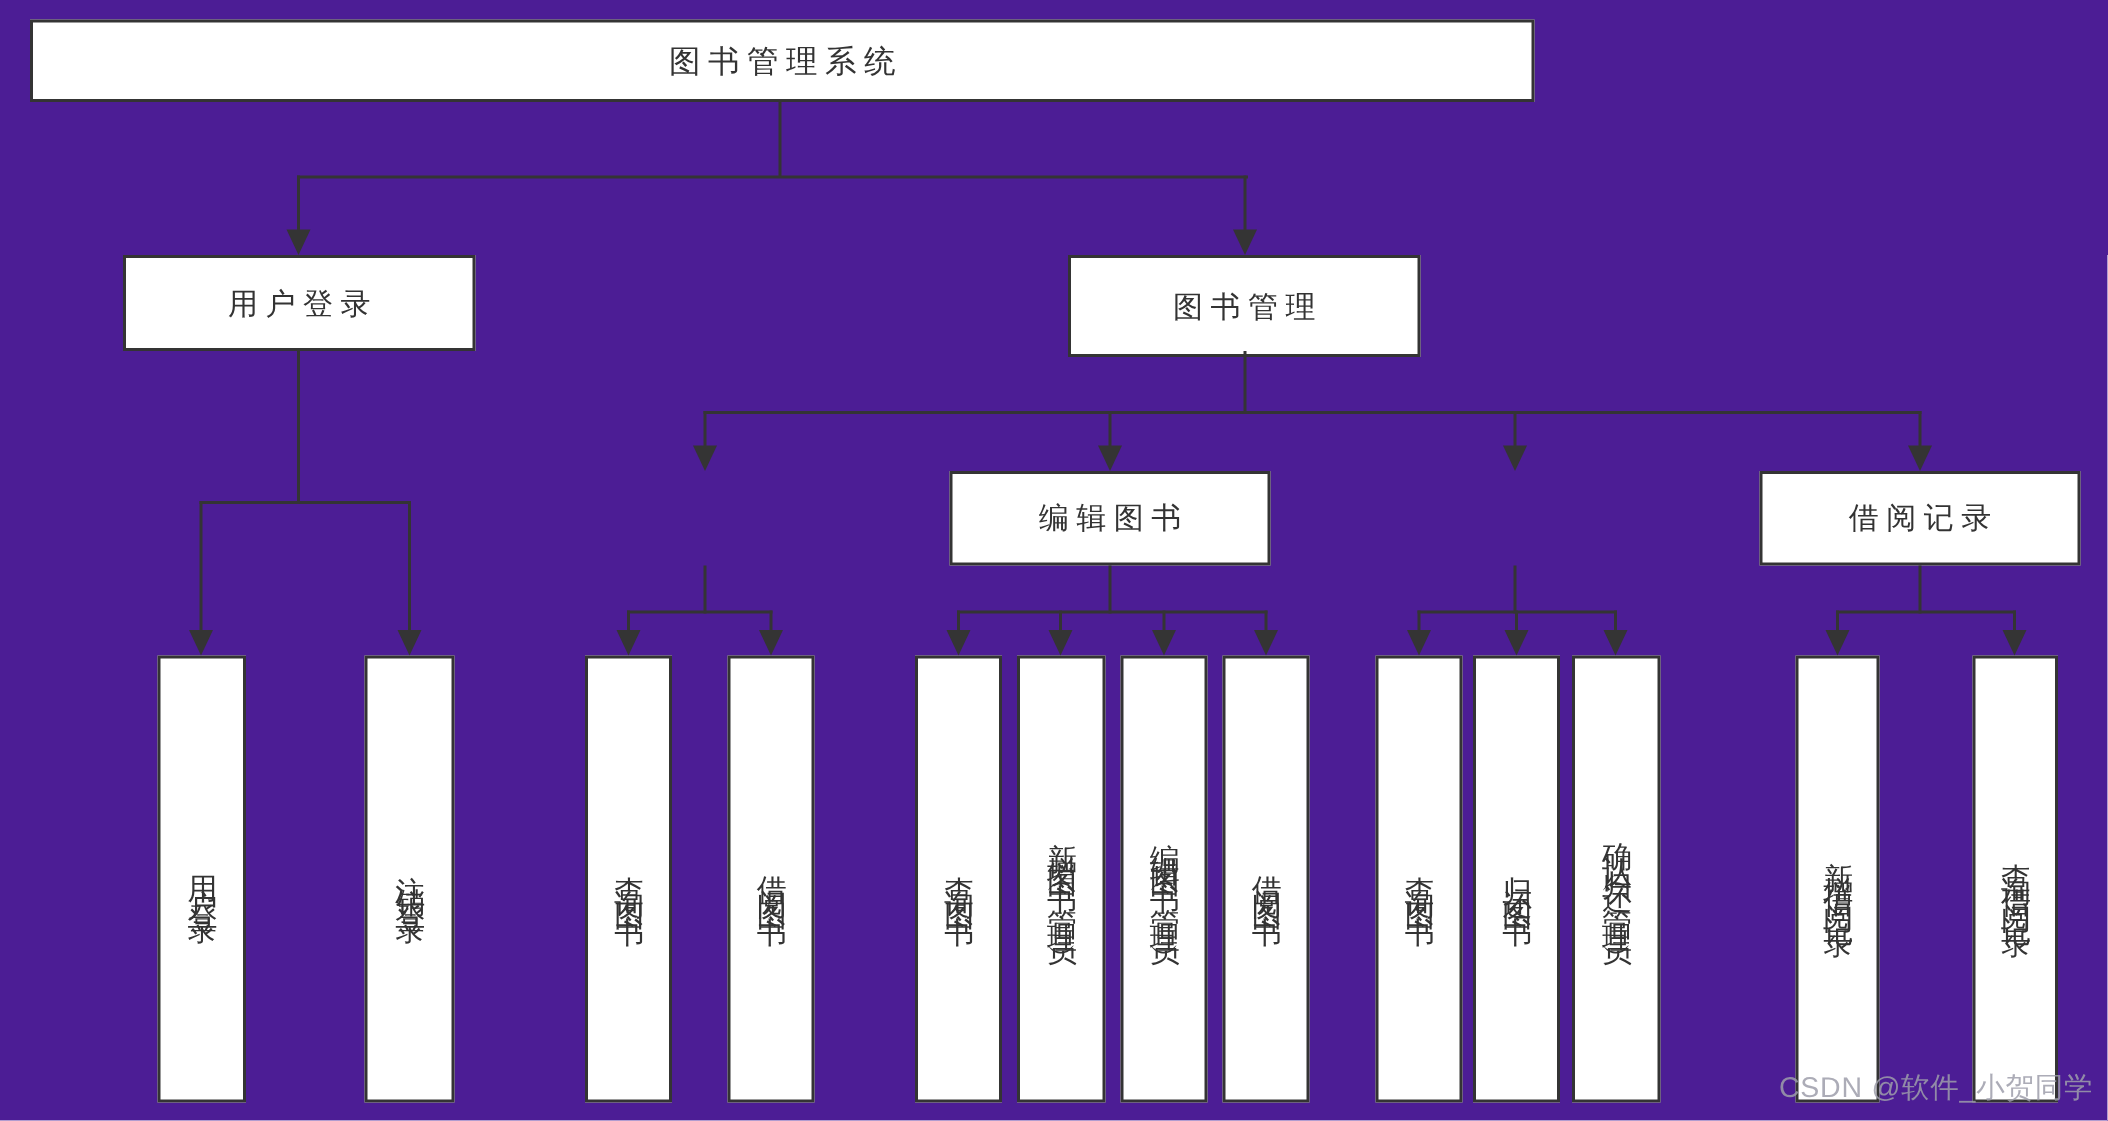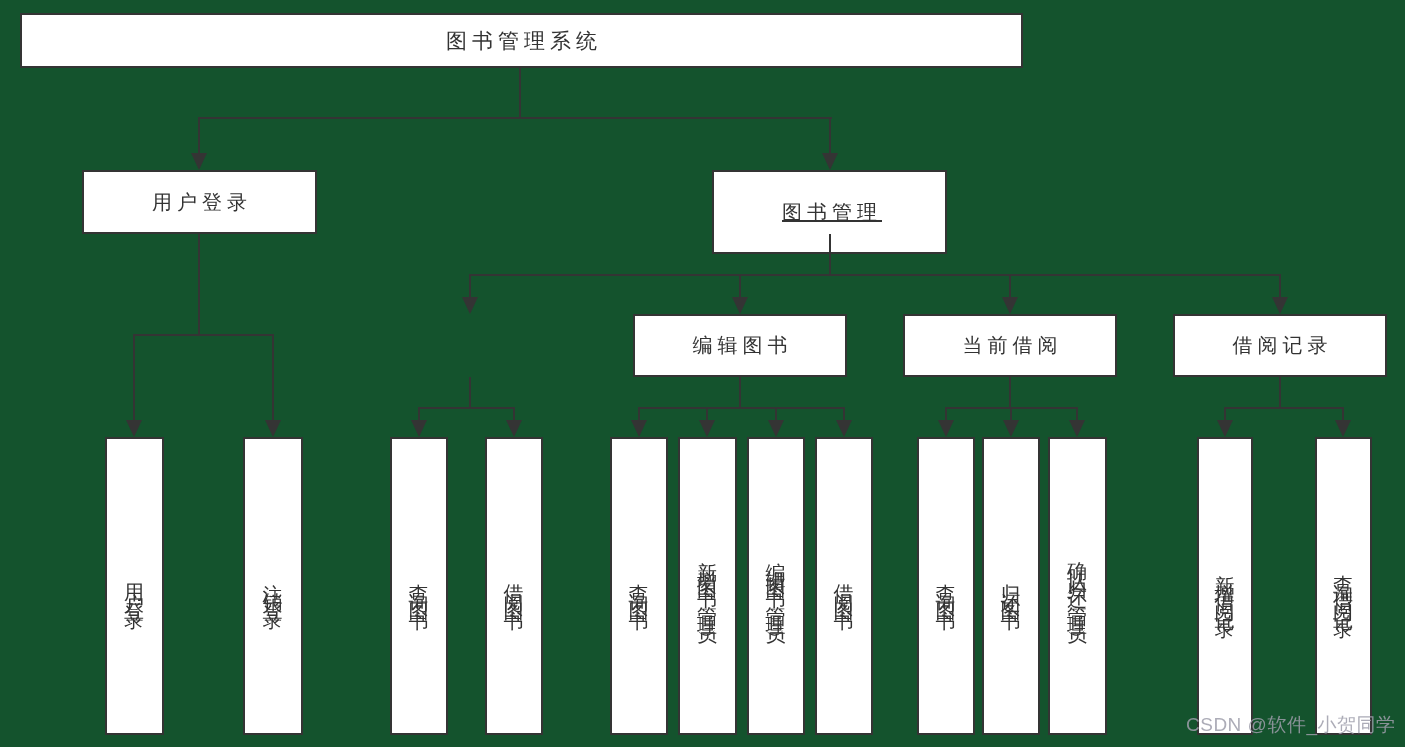--- a/index.html
+++ b/index.html
@@ -1,17 +1,17 @@
 <!DOCTYPE html>
 <html><head>
 <meta charset="utf-8">
 <style>
   html,body{margin:0;padding:0;background:#ffffff;}
   #canvas{
-    position:relative;width:1405px;height:747px;background:#14532d;
+    position:relative;width:1405px;height:747px;background:#4c1d95;
     font-family:"Liberation Sans",sans-serif;overflow:hidden;
   }
   .box{
     position:absolute;box-sizing:border-box;border:2px solid #343434;background:#ffffff;
     display:flex;align-items:center;justify-content:center;
     color:#333333;font-size:20px;letter-spacing:5px;text-indent:5px;white-space:nowrap;
   }
   .box.root{font-size:21px;}
   .leaf{
     position:absolute;box-sizing:border-box;border:2px solid #343434;background:#ffffff;
@@ -39,32 +39,29 @@
 <div id="canvas">
 
   <div class="box root" style="left:20px;top:13px;width:1003px;height:55px;">
     <span>图书管理系统</span>
   </div>
 
   <div class="box" style="left:82px;top:170px;width:235px;height:64px;">
     <span>用户登录</span>
   </div>
 
-  <div class="box" style="left:712px;top:170px;width:235px;height:84px;text-decoration:underline;">
+  <div class="box" style="left:712px;top:170px;width:235px;height:68px;">
     <span>图书管理</span>
   </div>
 
 
   <div class="box" style="left:633px;top:314px;width:214px;height:63px;">
     <span>编辑图书</span>
   </div>
 
-  <div class="box" style="left:903px;top:314px;width:214px;height:63px;">
-    <span>当前借阅</span>
-  </div>
 
   <div class="box" style="left:1173px;top:314px;width:214px;height:63px;">
     <span>借阅记录</span>
   </div>
 
   <div class="leaf" style="left:105px;top:437px;width:59px;height:298px;">
     <span>用户登录</span>
   </div>
   <div class="leaf" style="left:243px;top:437px;width:60px;height:298px;">
     <span>注销登录</span>

